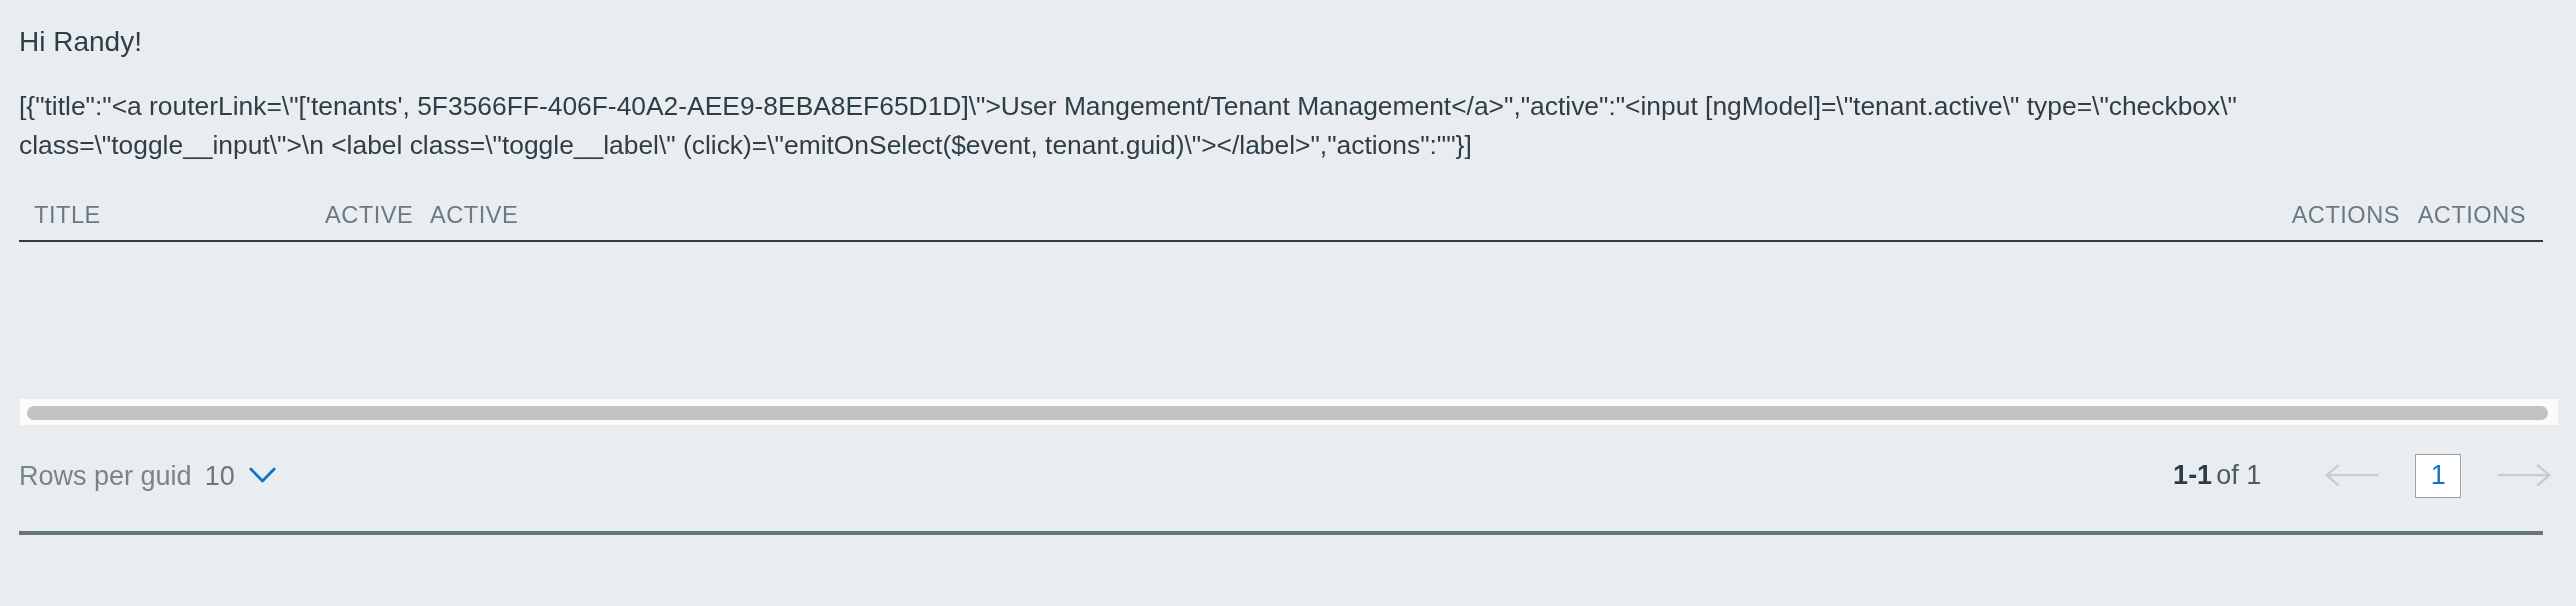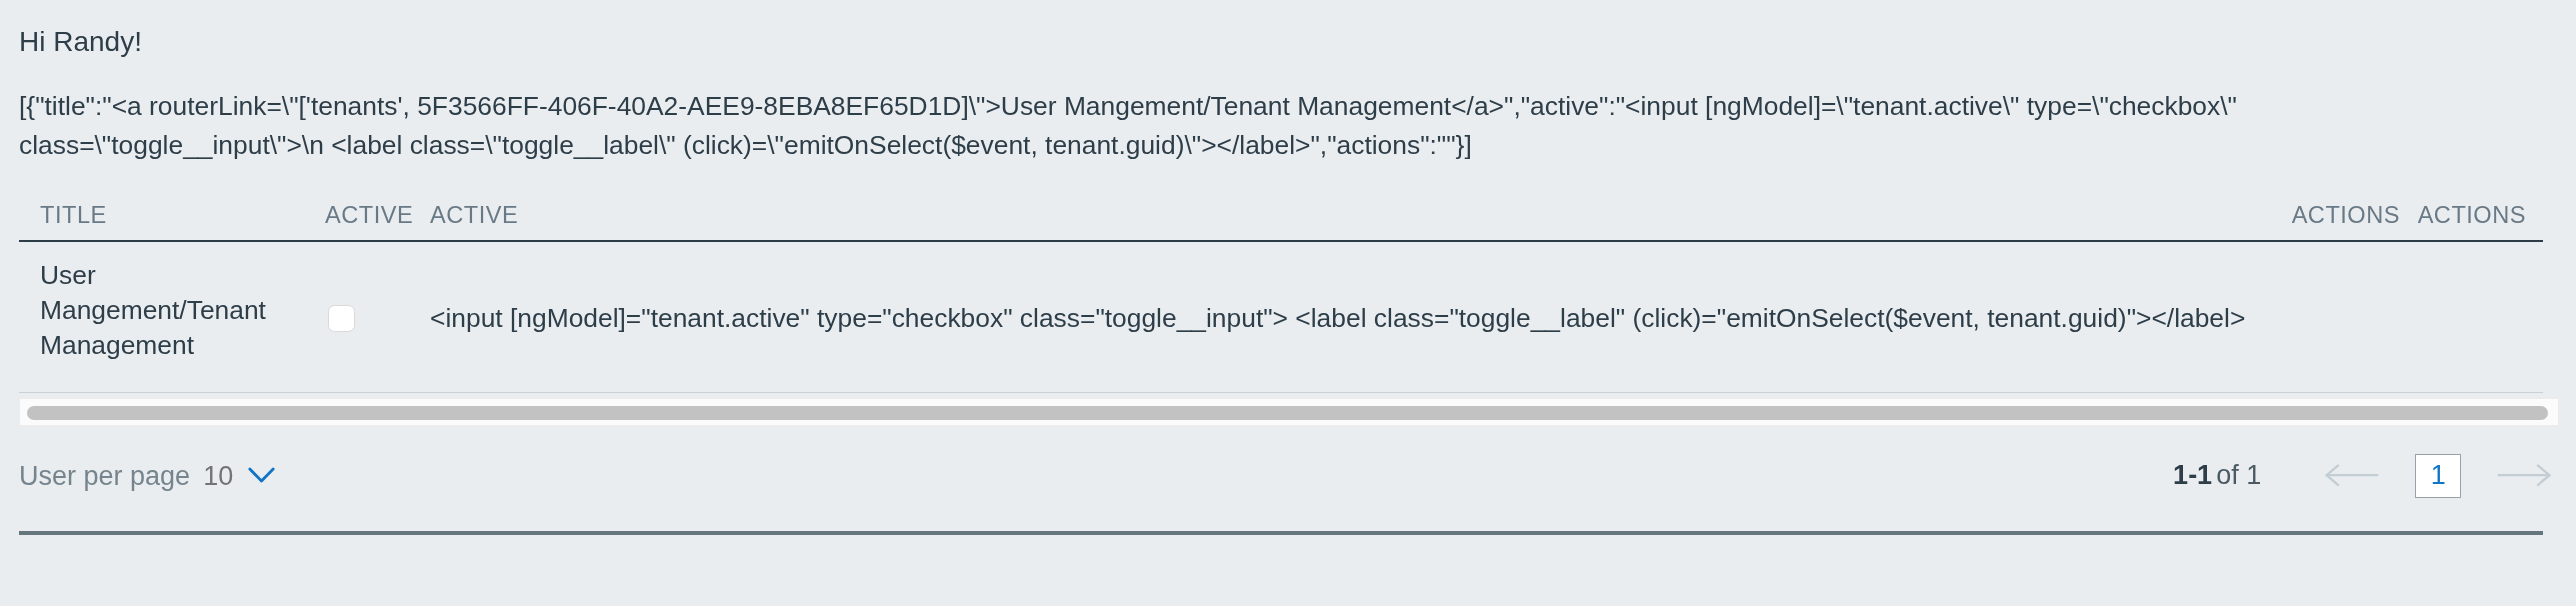--- a/index.html
+++ b/index.html
@@ -11,21 +11,21 @@
   .greeting { position:absolute; top:26.4px; left:0; font-size:28px; color:#2e3e49; }
 
   .raw-json { position:absolute; top:87px; left:0; width:2512px;
     font-size:26.4px; line-height:39px; color:#2e3e49; word-break:break-word; }
 
   
   .tbl-header { position:absolute; top:187px; left:0; right:0; height:55px;
     border-bottom:2.8px solid #2d3d48; }
   .tbl-header span { position:absolute; bottom:11.3px; font-size:23.6px; color:#697a86;
     letter-spacing:0.5px; }
-  .h-title   { left:21px; }
+  .h-title   { left:15px; }
   .h-active1 { left:306px; }
   .h-active2 { left:411px; }
   .h-actions1{ right:143px; }
   .h-actions2{ right:17px; }
 
   .tbl-row { position:absolute; top:246px; left:0; right:0; height:147px;
     border-bottom:1.9px solid #c9d1d6; }
   .c-title { position:absolute; left:21px; top:12.3px; width:276px;
     font-size:26.4px; line-height:35px; color:#2e3e49; }
   .c-checkbox { position:absolute; left:309px; top:59px; width:27px; height:27px;
@@ -70,33 +70,28 @@
     <div class="raw-json">[{"title":"&lt;a routerLink=\"['tenants', 5F3566FF-406F-40A2-AEE9-8EBA8EF65D1D]\"&gt;User Mangement/Tenant Management&lt;/a&gt;","active":"&lt;input [ngModel]=\"tenant.active\" type=\"checkbox\" class=\"toggle__input\"&gt;\n &lt;label class=\"toggle__label\" (click)=\"emitOnSelect($event, tenant.guid)\"&gt;&lt;/label&gt;","actions":""}]</div>
 
     <div class="tbl-header">
       <span class="h-title">TITLE</span>
       <span class="h-active1">ACTIVE</span>
       <span class="h-active2">ACTIVE</span>
       <span class="h-actions1">ACTIONS</span>
       <span class="h-actions2">ACTIONS</span>
     </div>
 
-    <div class="tbl-row">
-      <div class="c-title">User Mangement/Tenant Management</div>
-      <input type="checkbox" class="c-checkbox" style="">
-      <div class="c-code">&lt;input [ngModel]="tenant.active" type="checkbox" class="toggle__input"&gt; &lt;label class="toggle__label" (click)="emitOnSelect($event, tenant.guid)"&gt;&lt;/label&gt;</div>
-    </div>
 
     <div class="hscroll">
       <div class="hscroll-thumb"></div>
     </div>
 
     <div class="pagination">
       <div class="rows-per-page">
-        <span class="rpp-label">User per page</span>
+        <span class="rpp-label">Rows per guid</span>
         <span class="rpp-value">10</span>
         <span class="rpp-chevron">
           <svg width="29" height="20" viewBox="0 0 31 21">
             <polyline points="3,4 15.5,17 28,4" fill="none" stroke="#1174c5" stroke-width="3" stroke-linecap="round" stroke-linejoin="round"></polyline>
           </svg>
         </span>
       </div>
 
       <div class="page-nav">
         <span class="range"><b>1-1</b><span class="of">of 1</span></span>

